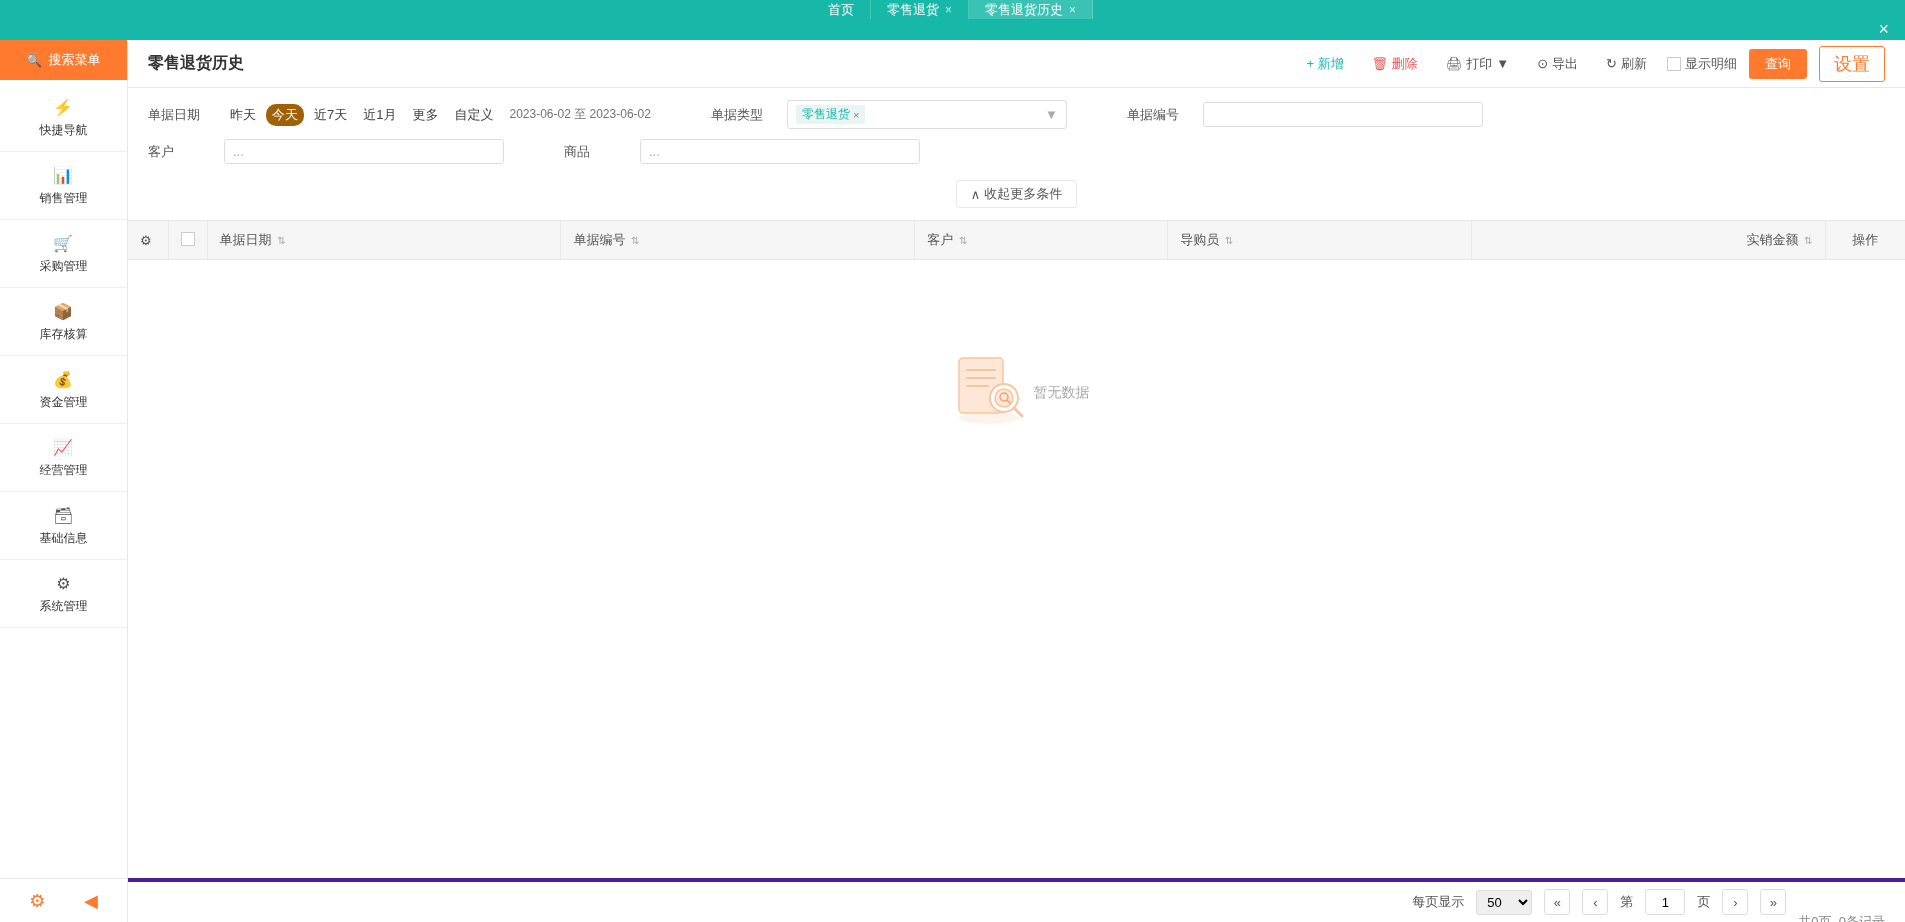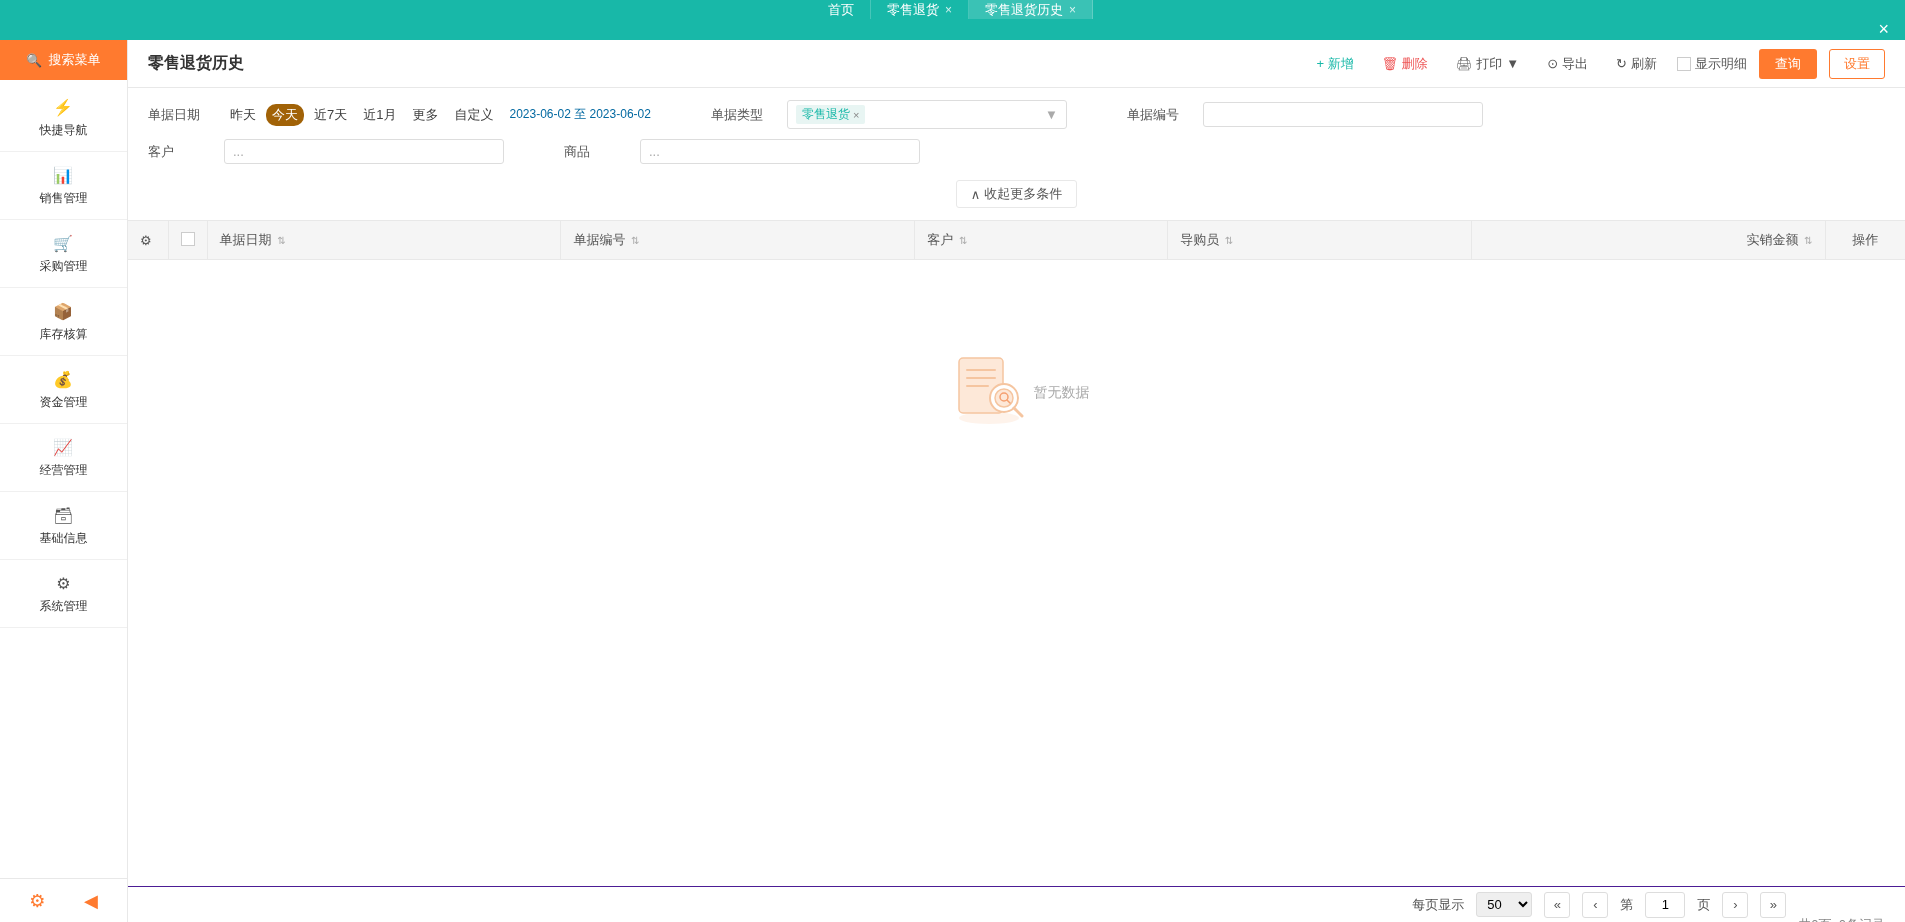--- a/index.html
+++ b/index.html
@@ -166,21 +166,21 @@
       cursor: pointer;
       font-size: 13px;
     }
     .settings-btn {
       background: #fff;
       color: #ff7a2f;
       border: 1px solid #ff7a2f;
       padding: 5px 14px;
       border-radius: 3px;
       cursor: pointer;
-      font-size: 13px;
+      font-size: 18px;
     }
     .show-detail-wrap {
       display: flex;
       align-items: center;
       gap: 4px;
       font-size: 13px;
       color: #555;
     }
     .checkbox-small {
       width: 14px;
@@ -222,21 +222,21 @@
       color: #404040;
       border-radius: 3px;
     }
     .date-opt.active {
       background: #a16207;
       color: #fff;
       border-radius: 10px;
     }
     .date-range {
       font-size: 12px;
-      color: #0369a1;
+      color: #737373;
       margin-left: 6px;
     }
     .filter-select {
       display: flex;
       align-items: center;
       border: 1px solid #ddd;
       border-radius: 3px;
       padding: 4px 8px;
       min-width: 200px;
       font-size: 13px;
@@ -339,23 +339,23 @@
       font-size: 14px;
     }
     .empty-icon {
       width: 90px;
       height: 90px;
       margin-bottom: 16px;
     }
 
     
     .pagination-bar {
-      height: 36px;
-      background: #fff;
-      border-top: 1px solid #4c1d95;
+      height: 44px;
+      background: #fff;
+      border-top: 4px solid #4c1d95;
       display: flex;
       align-items: center;
       justify-content: flex-end;
       padding: 0 20px;
       gap: 12px;
       font-size: 13px;
       color: #555;
       flex-shrink: 0;
     }
     .page-size-select {

